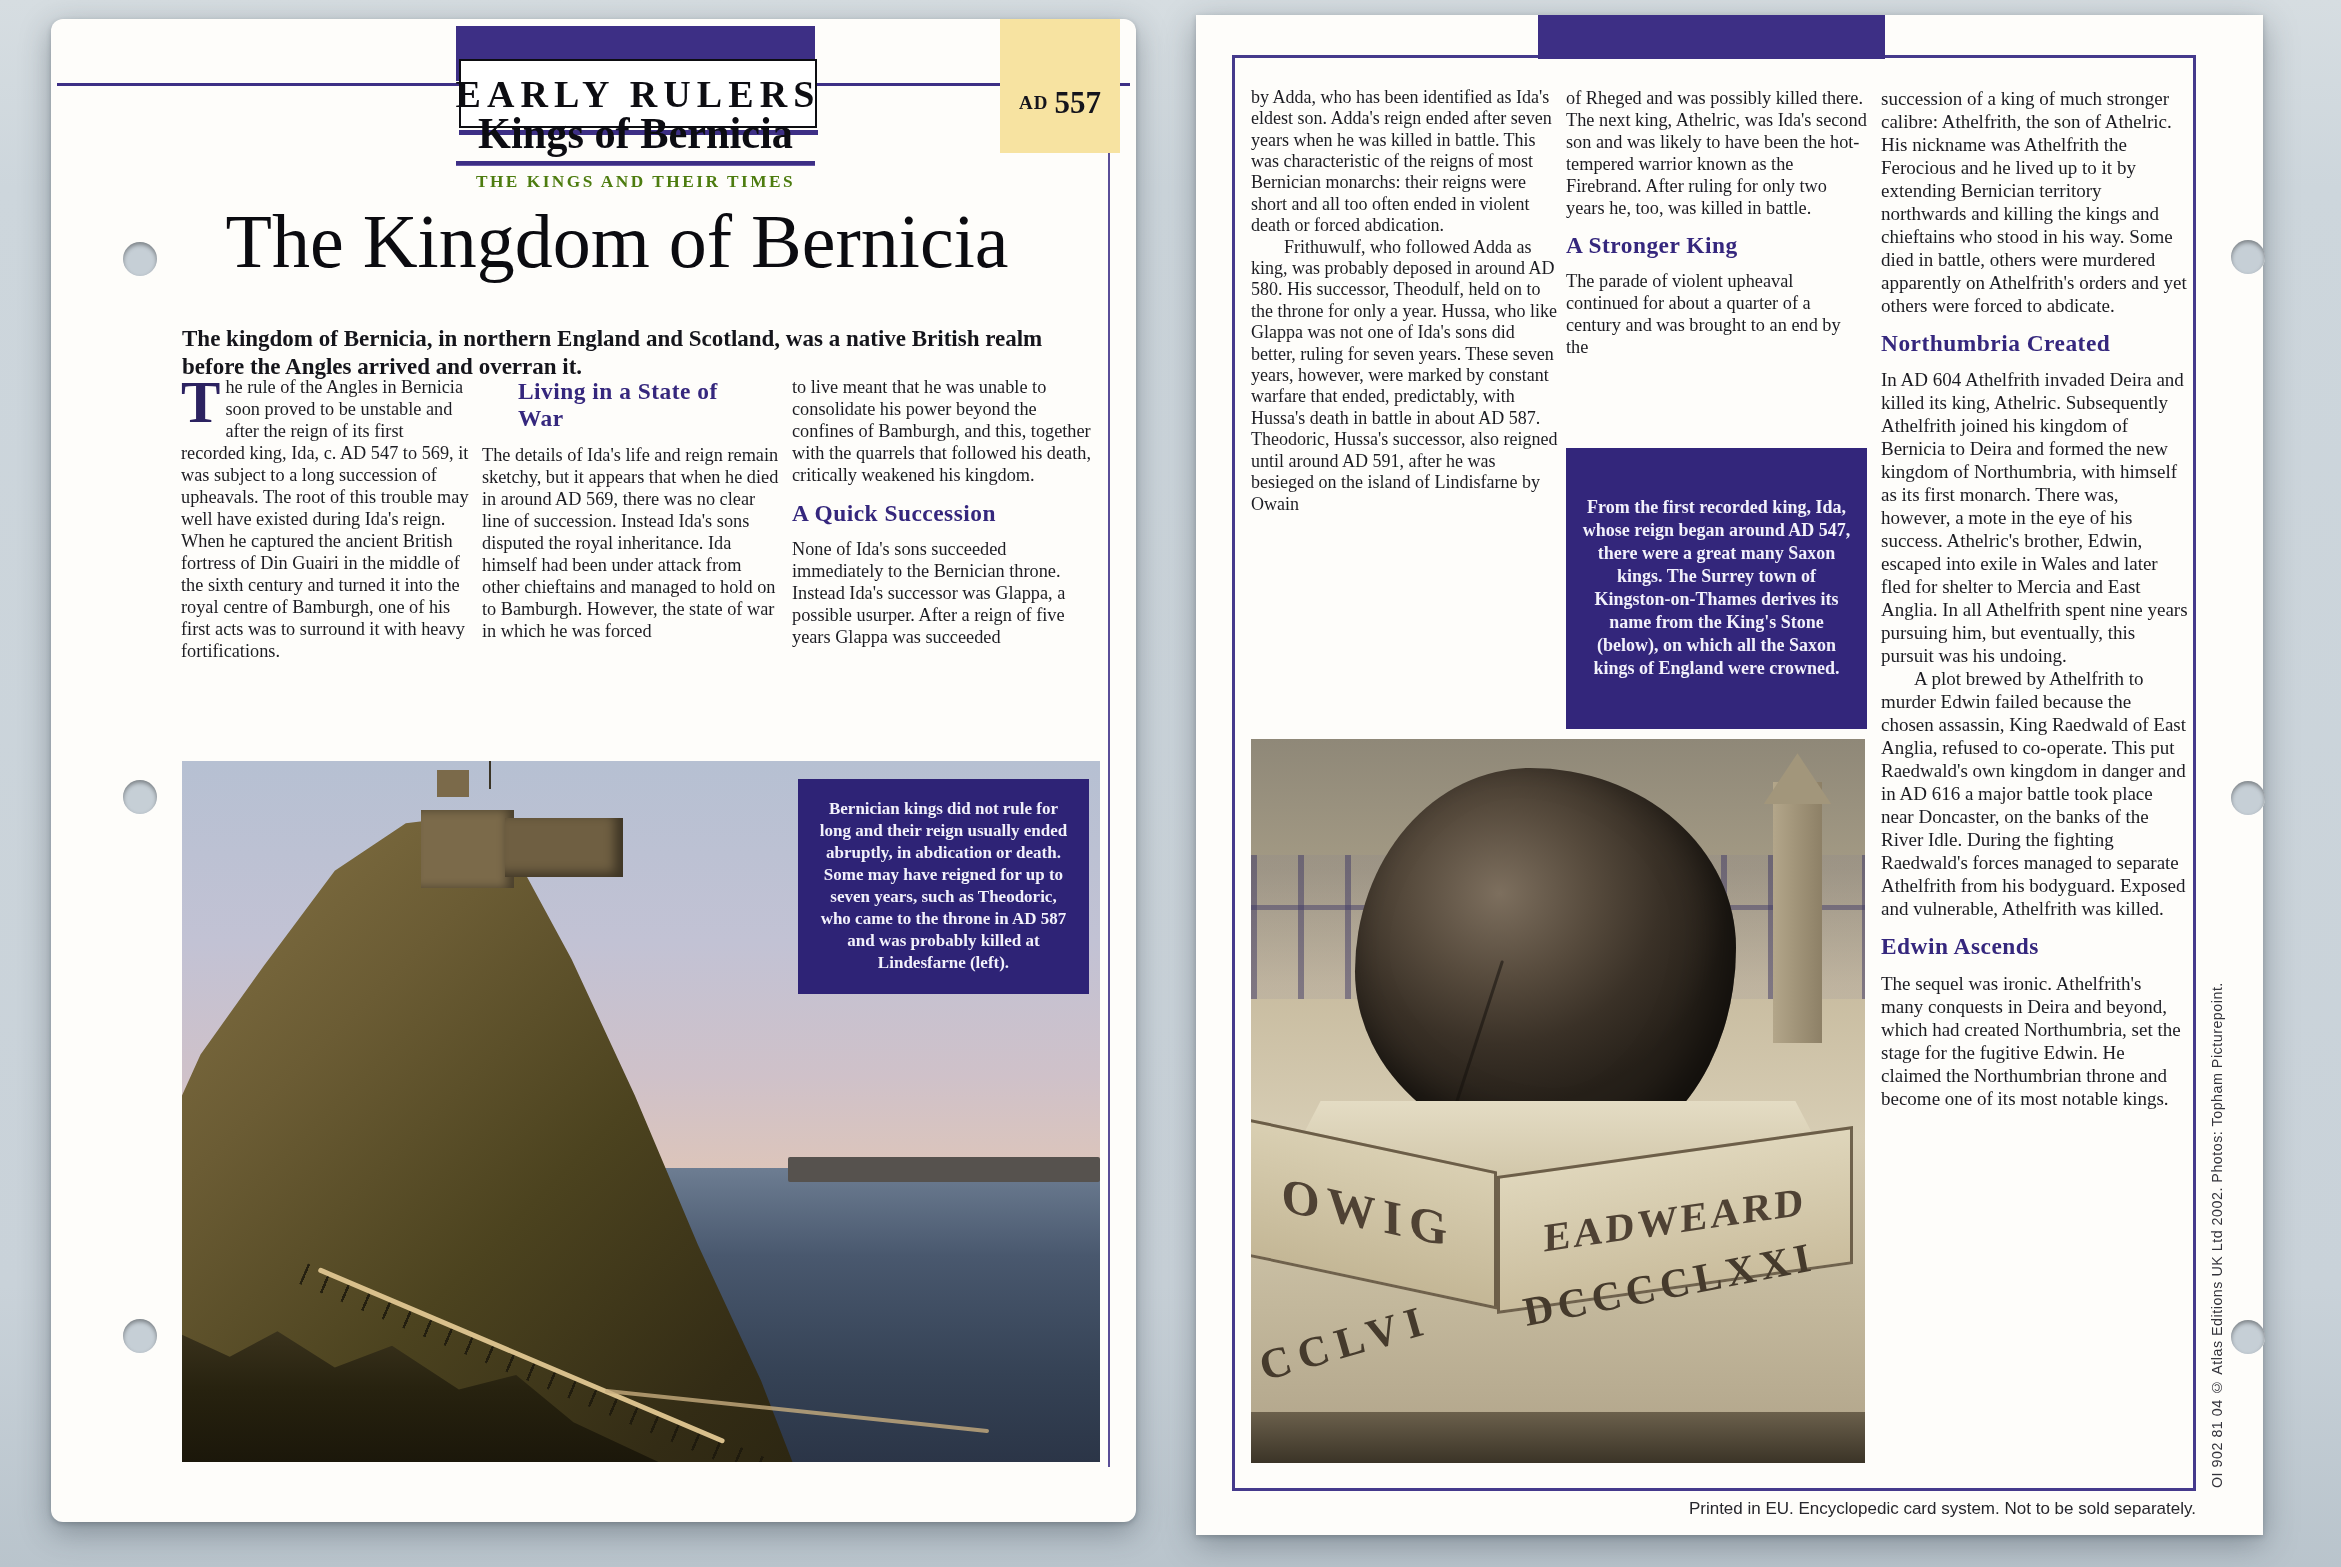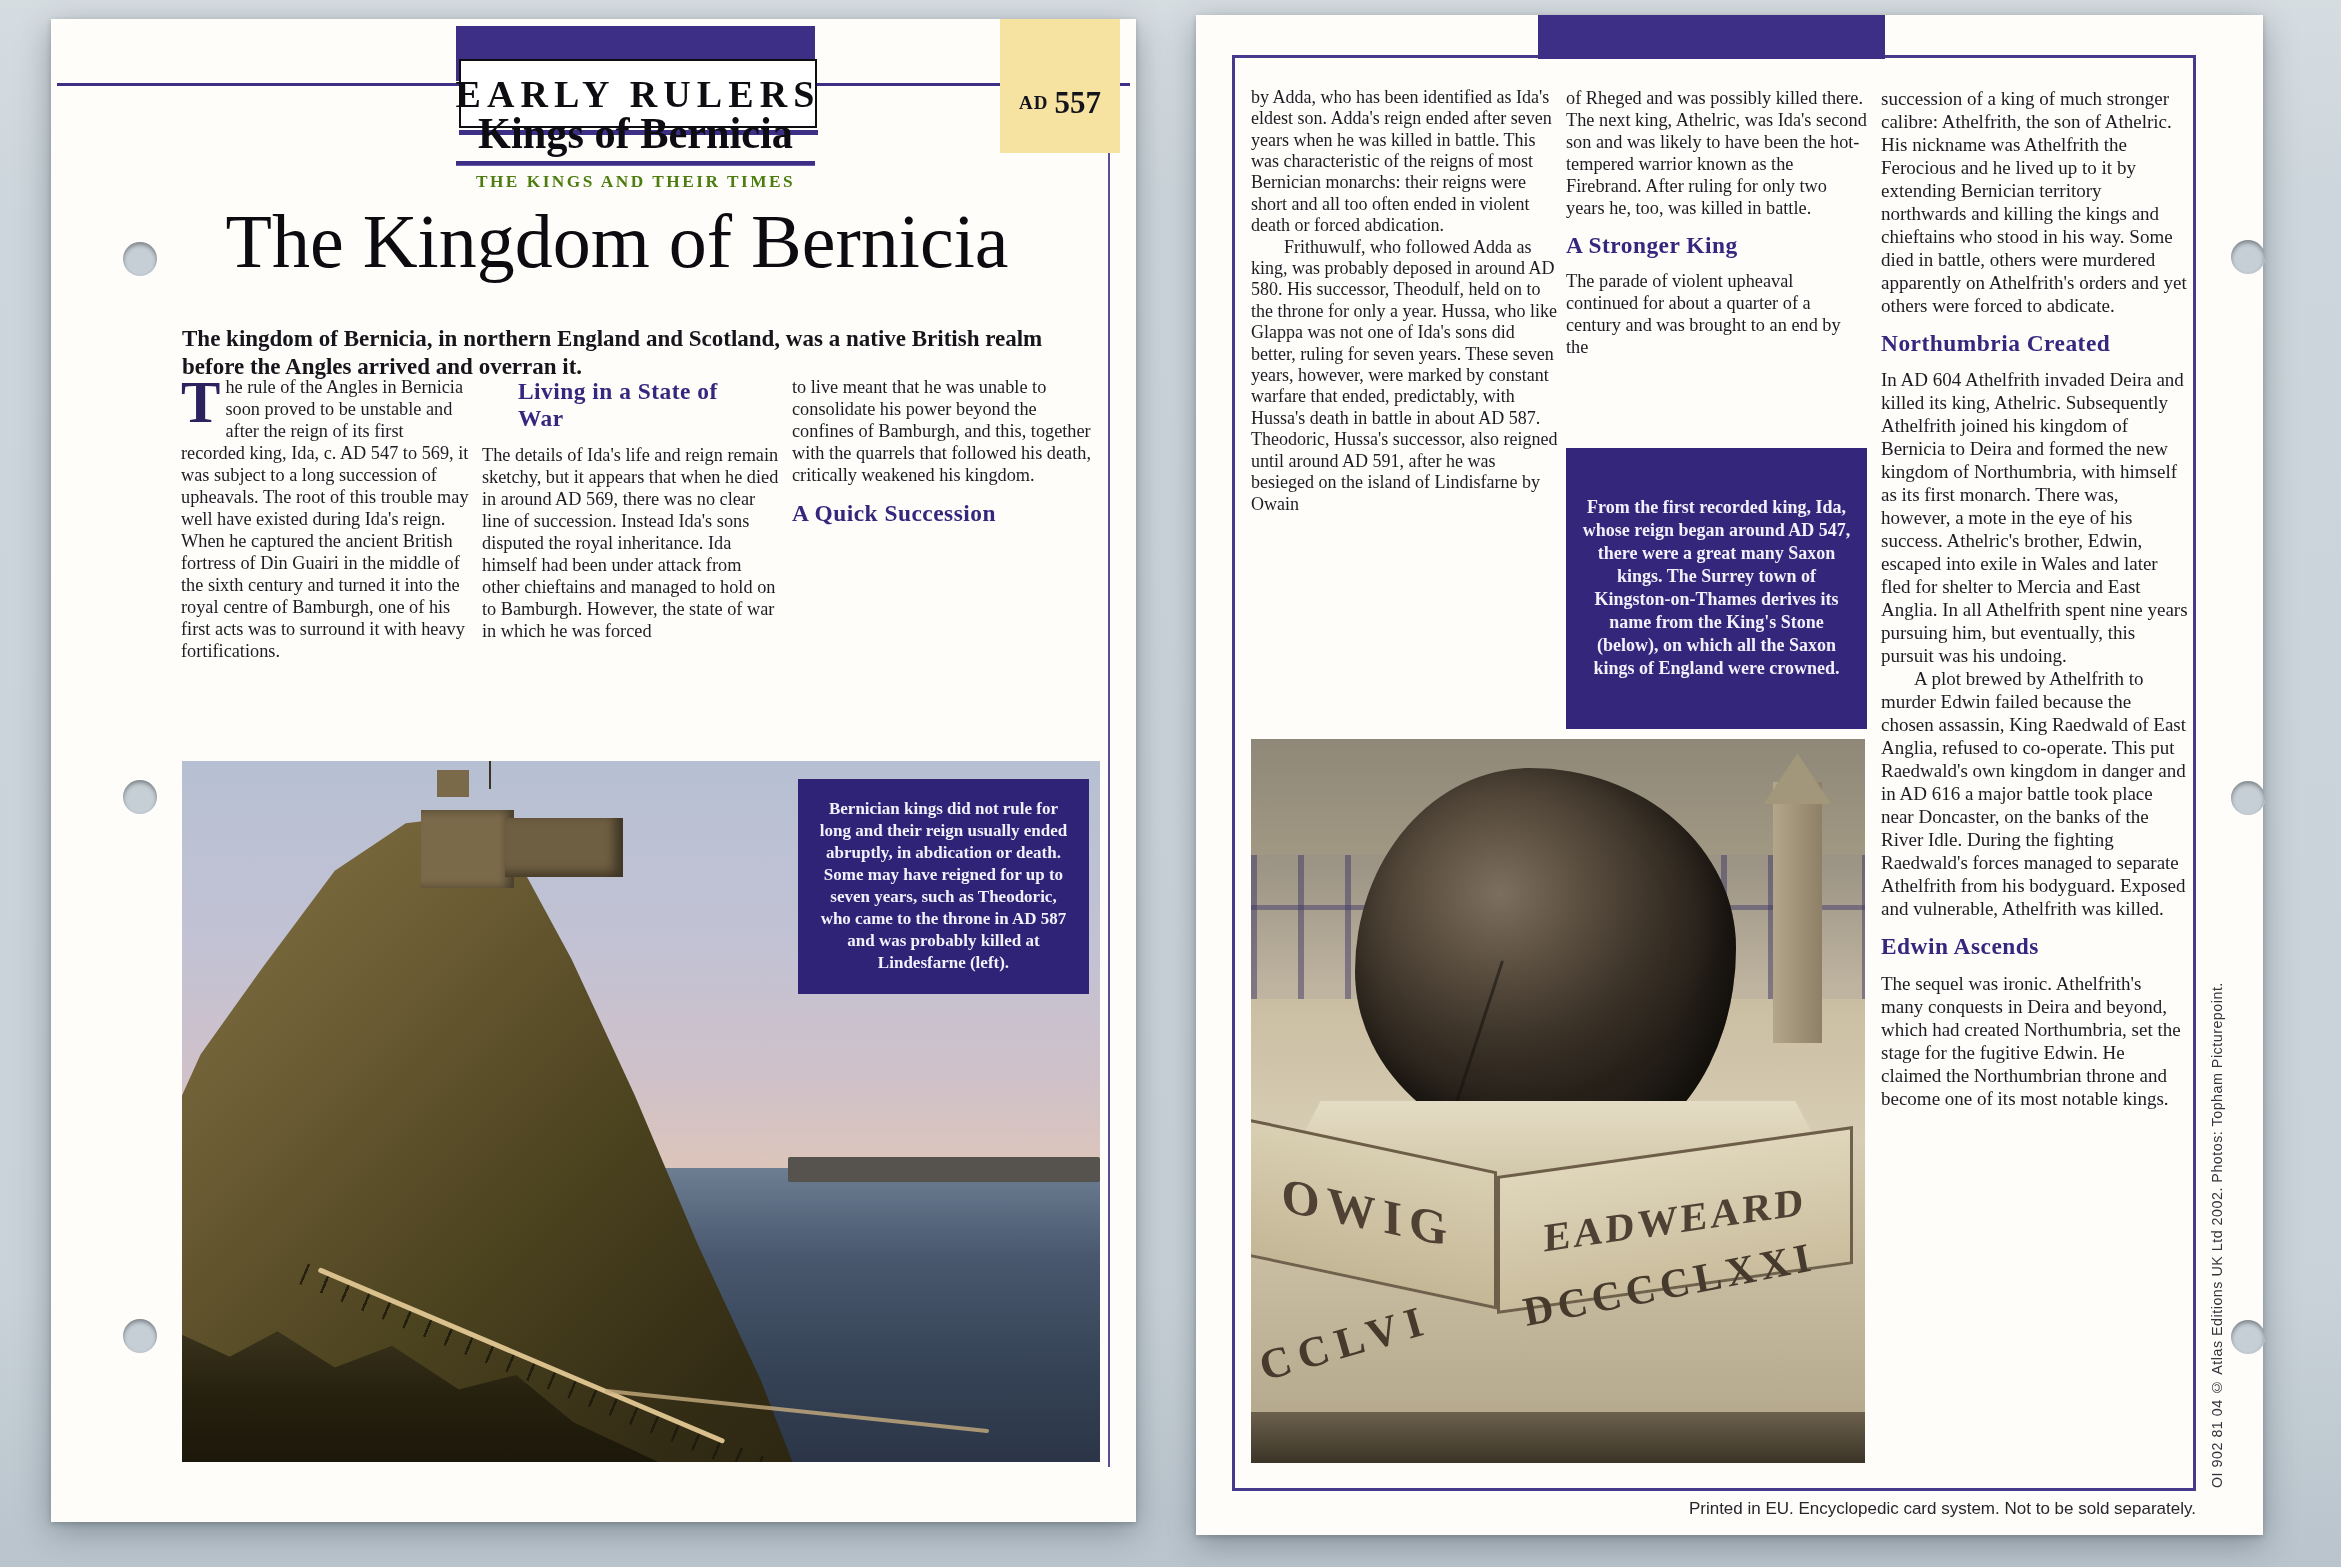--- a/index.html
+++ b/index.html
@@ -2,21 +2,21 @@
 <html style="font-size:8.2px"><head>
 <meta charset="utf-8">
 <style>
   html,body{margin:0;padding:0;}
   body{
     width:2342px;height:1567px;position:relative;overflow:hidden;
     background:linear-gradient(180deg,#d6dde1 0%,#cdd6dc 12%,#c9d2d9 82%,#b9c4cc 100%);
     font-family:"Liberation Serif", serif;
   }
   .card{position:absolute;background:#fefdfa;box-shadow:0 9.2px 31px rgba(40,50,60,.38),0 2px 5.1px rgba(40,50,60,.25);}
-  #left-card{left:51px;top:19.4px;width:1085px;height:1503px;}
+  #left-card{left:51px;top:19.4px;width:1085px;height:1503px;border-radius:12px;}
   #right-card{left:1196px;top:14.8px;width:1067px;height:1520px;}
 
   
   .top-rule{position:absolute;left:6.1px;top:64px;width:1073px;height:2.5px;background:#3d2f85;z-index:1;}
   .series-bar{position:absolute;left:405px;top:7.1px;width:359px;height:55px;background:#3d2f85;z-index:2;}
   .rulers-box{position:absolute;left:408px;top:40px;width:354px;height:65px;background:#fff;
     border:2.5px solid #0d0d12;z-index:3;display:flex;align-items:center;justify-content:center;}
   .rulers-box::after{content:"";position:absolute;left:-2.5px;right:-2.5px;bottom:-8.2px;height:4.1px;background:#3d2f85;}
   .series-title{font-size:38px;letter-spacing:6.1px;color:#0d0d12;font-weight:600;white-space:nowrap;}
   .series-subtitle{position:absolute;left:405px;top:88px;width:359px;text-align:center;font-size:45px;
@@ -149,20 +149,21 @@
   </div>
 
   <div id="l-col2" class="col">
     <div class="sec-head first narrow-head">Living in a State of War</div>
     <p>The details of Ida's life and reign remain sketchy, but it appears that when he died in around AD 569, there was no clear line of succession. Instead Ida's sons disputed the royal inheritance. Ida himself had been under attack from other chieftains and managed to hold on to Bamburgh. However, the state of war in which he was forced</p>
   </div>
 
   <div id="l-col3" class="col">
     <p>to live meant that he was unable to consolidate his power beyond the confines of Bamburgh, and this, together with the quarrels that followed his death, critically weakened his kingdom.</p>
     <div class="sec-head">A Quick Succession</div>
+    <p>None of Ida's sons succeeded immediately to the Bernician throne. Instead Ida's successor was Glappa, a possible usurper. After a reign of five years Glappa was succeeded</p>
   </div>
 
   <div class="l-vline"></div>
 
   <div id="lindisfarne-photo">
     <div class="sea"></div>
     <div class="far-shore"></div>
     <div class="mound"></div>
     <div class="castle">
       <div class="turret"></div>

